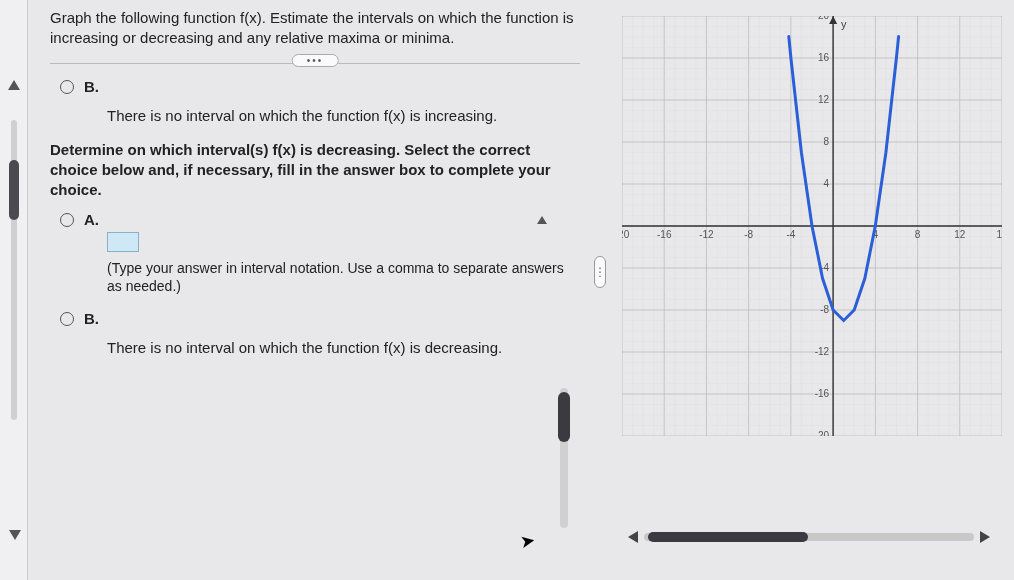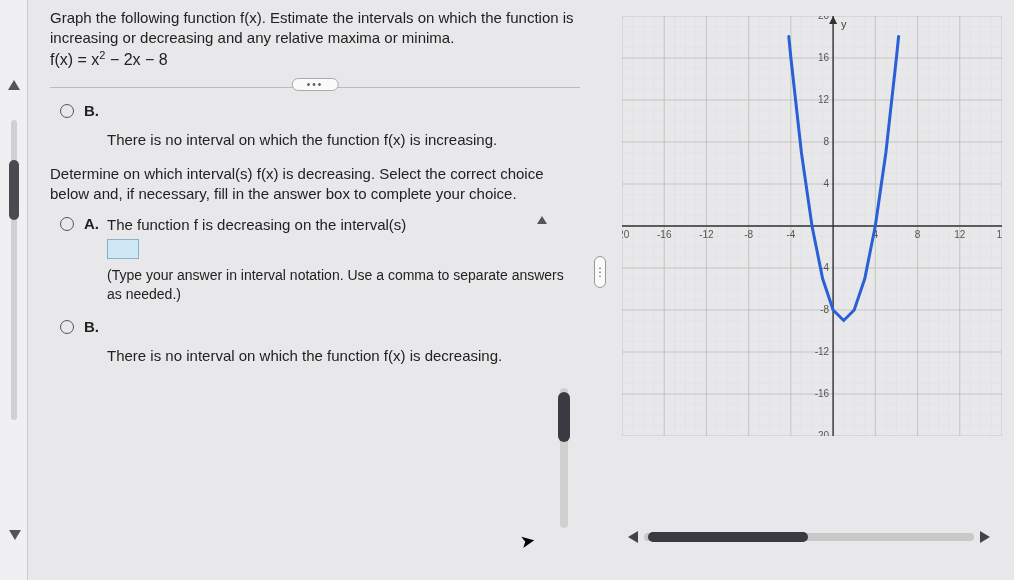--- a/index.html
+++ b/index.html
@@ -59,21 +59,21 @@
       display: flex;
       padding: 8px 4px;
     }
     .question-pane {
       width: 560px;
       padding: 0 12px 0 18px;
       font-size: 15px;
       color: #222;
       position: relative;
     }
-    .prompt { line-height: 1.35; }
+    .prompt { line-height: 1.35; margin-bottom: 14px; }
     .equation { font-size: 16px; margin-bottom: 18px; }
     .equation sup { font-size: 11px; vertical-align: super; }
     .divider {
       border: none;
       border-top: 1px solid #bbb;
       margin: 6px 0 14px 0;
       position: relative;
     }
     .more-pill {
       position: absolute;
@@ -98,21 +98,21 @@
     .radio {
       width: 14px; height: 14px;
       border: 1.5px solid #555;
       border-radius: 50%;
       margin-top: 2px;
       flex-shrink: 0;
       cursor: pointer;
     }
     .choice-label { font-weight: bold; margin: 0 8px 0 10px; }
     .choice-text { line-height: 1.35; margin-top: 28px; }
-    .sub-prompt { margin: 6px 0 10px 0; line-height: 1.35; }
+    .sub-prompt { margin: 6px 0 10px 0; line-height: 1.35; font-weight: bold; }
     .answer-box {
       width: 32px; height: 20px;
       background: #cfe8f5;
       border: 1px solid #88b0c8;
       display: inline-block;
       margin: 4px 0;
     }
     .hint { font-size: 14px; line-height: 1.35; }
     .inner-scroll {
       position: absolute;
@@ -215,44 +215,41 @@
     <div class="slider-thumb"></div>
   </div>
   <div class="nav-arrow down"></div>
 </div>
 
 <div class="main">
 
   <div class="question-pane">
     <p class="prompt">Graph the following function f(x). Estimate the intervals on which the function is increasing or decreasing and any relative maxima or minima.</p>
 
-    <p class="equation">
-      <span>f(x) = x</span><sup>2</sup><span> − 2x − 8</span>
-    </p>
 
     <div style="position:relative;">
       <hr class="divider">
       <div class="more-pill">•••</div>
     </div>
 
     <div class="choice">
       <div class="radio"></div>
       <span class="choice-label">B.</span>
       <span class="choice-text">There is no interval on which the function f(x) is increasing.</span>
     </div>
 
     <div class="up-caret"></div>
 
     <p class="sub-prompt">Determine on which interval(s) f(x) is decreasing. Select the correct choice below and, if necessary, fill in the answer box to complete your choice.</p>
 
     <div class="choice" style="flex-wrap:wrap;">
       <div class="radio"></div>
       <span class="choice-label">A.</span>
       <div style="flex:1;">
-        <span class="choice-text">The function f is decreasing on the interval(s)</span><br>
+        <br>
         <span class="answer-box"></span><br>
         <span class="hint">(Type your answer in interval notation. Use a comma to separate answers as needed.)</span>
       </div>
     </div>
 
     <div class="choice">
       <div class="radio"></div>
       <span class="choice-label">B.</span>
       <span class="choice-text">There is no interval on which the function f(x) is decreasing.</span>
     </div>

